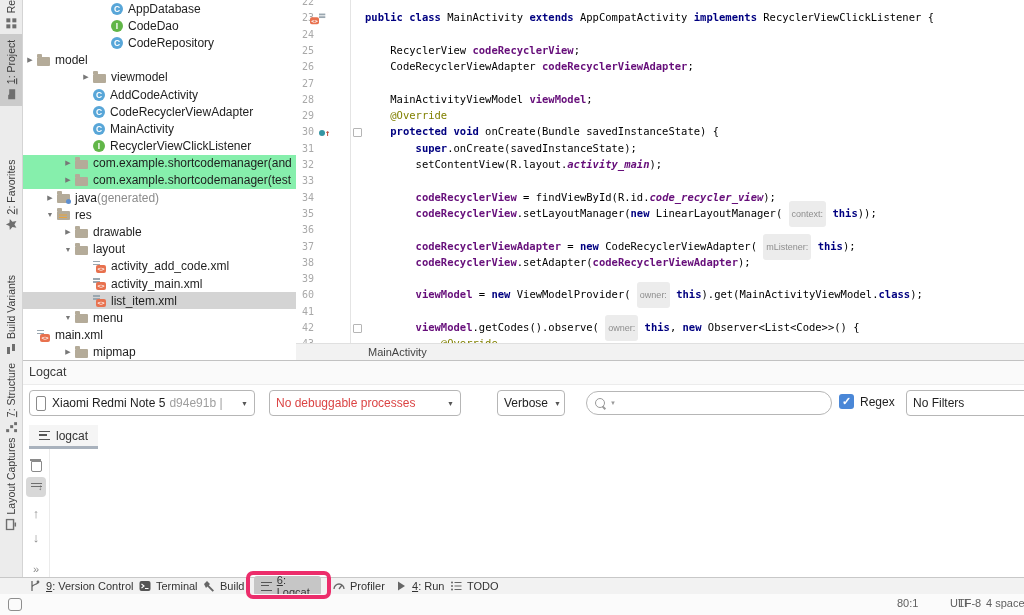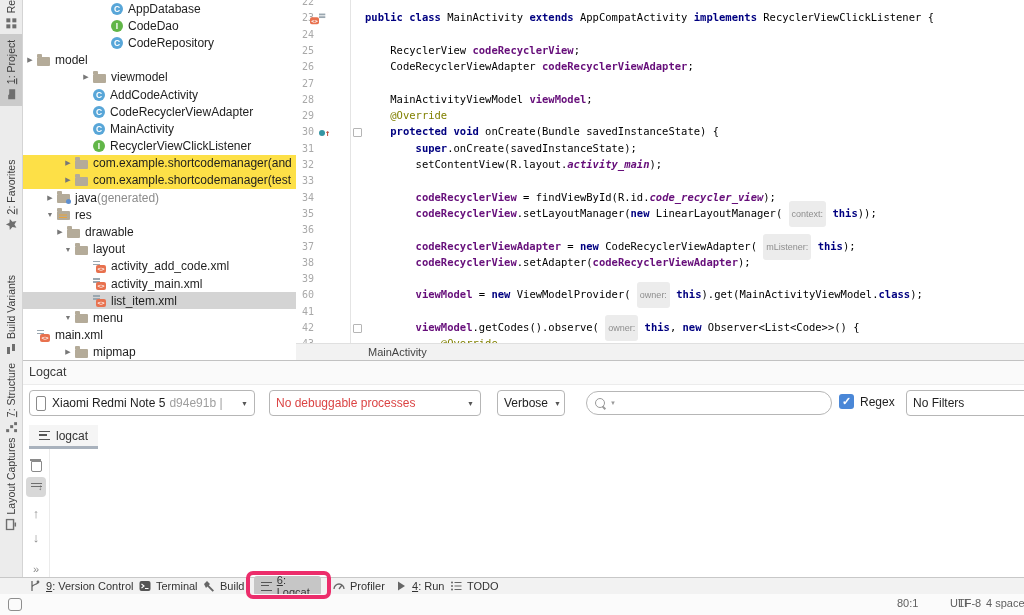--- a/index.html
+++ b/index.html
@@ -9,21 +9,21 @@
   .stripe{position:absolute;left:0;top:0;width:22px;height:577px;background:#ECECEC;border-right:1px solid #D4D4D4;z-index:5;}
   .vbtn{position:absolute;left:0;width:22px;display:flex;align-items:center;justify-content:center;cursor:default;}
   .vbtn.sel{background:#CBCBCB;}
   .vrot{transform:rotate(-90deg);display:flex;align-items:center;gap:4px;white-space:nowrap;
         font-size:10.5px;color:#3C3C3C;}
   .sic{width:12px;height:12px;flex:0 0 12px;}
   .mn{text-decoration:underline;}
   
   .tree{position:absolute;left:23px;top:0;width:273px;height:360px;background:#fff;border-right:1px solid #D5D5D5;overflow:hidden;}
   .trow{height:17.2px;display:flex;align-items:center;font-size:12px;color:#1E1E1E;white-space:nowrap;}
-  .trow.bg-green{background:#fde047;}
+  .trow.bg-green{background:#86efac;}
   .trow.bg-selected{background:#D4D4D4;}
   .arr{width:14px;flex:0 0 14px;font-size:7px;color:#777;text-align:center;}
   .ic{flex:0 0 13px;width:13px;margin-right:5px;position:relative;display:inline-block;}
   .cC,.cI{height:12px;width:12px;flex:0 0 12px;border-radius:50%;color:#fff;font-size:8.5px;line-height:12px;text-align:center;font-weight:bold;}
   .cC{background:#58A6D8;}
   .cI{background:#61B648;}
   .fo{height:9px;background:#B4AB99;border-radius:1px;margin-top:2px;}
   .fo::before{content:"";position:absolute;top:-3px;left:0;width:5px;height:3px;background:#B4AB99;border-radius:1px 1px 0 0;}
   .fo.gen::after{content:"";position:absolute;right:-1px;bottom:-1px;width:5px;height:5px;border-radius:50%;background:#5E8FD0;}
   .fo.res::after{content:"";position:absolute;left:2px;bottom:2px;width:8px;height:1.5px;background:#E8A33D;box-shadow:0 -2.5px 0 #E8A33D;}
@@ -220,21 +220,21 @@
       <span class="arr">▶</span>
       <span class="ic fo gen"></span>
       <span class="tl">java</span>
       <span class="ts mut"> (generated)</span>
     </div>
     <div class="trow" style="padding-left:20px">
       <span class="arr">▼</span>
       <span class="ic fo res"></span>
       <span class="tl">res</span>
     </div>
-    <div class="trow" style="padding-left:30px">
+    <div class="trow" style="padding-left:38px">
       <span class="arr">▶</span>
       <span class="ic fo"></span>
       <span class="tl">drawable</span>
     </div>
     <div class="trow" style="padding-left:38px">
       <span class="arr">▼</span>
       <span class="ic fo"></span>
       <span class="tl">layout</span>
     </div>
     <div class="trow" style="padding-left:56px">
@@ -387,21 +387,21 @@
 
 <div class="logcat">
   <div class="lc-head">Logcat</div>
 
   <div class="dd" style="left:6px;width:226px;">
     <span class="phone-ic"></span>
     <span>Xiaomi Redmi Note 5</span>
     <span class="dd-muted">d94e91b |</span>
     <span class="dd-arr">▼</span>
   </div>
-  <div class="dd" style="left:246px;width:212px;">
+  <div class="dd" style="left:246px;width:192px;">
     <span class="red">No debuggable processes</span>
     <span class="dd-arr">▼</span>
   </div>
   <div class="dd" style="left:474px;width:68px;">
     <span>Verbose</span>
     <span class="dd-arr">▼</span>
   </div>
   <div class="searchbox">
     <span class="mag"></span>
     <span class="mag-arr">▼</span>

